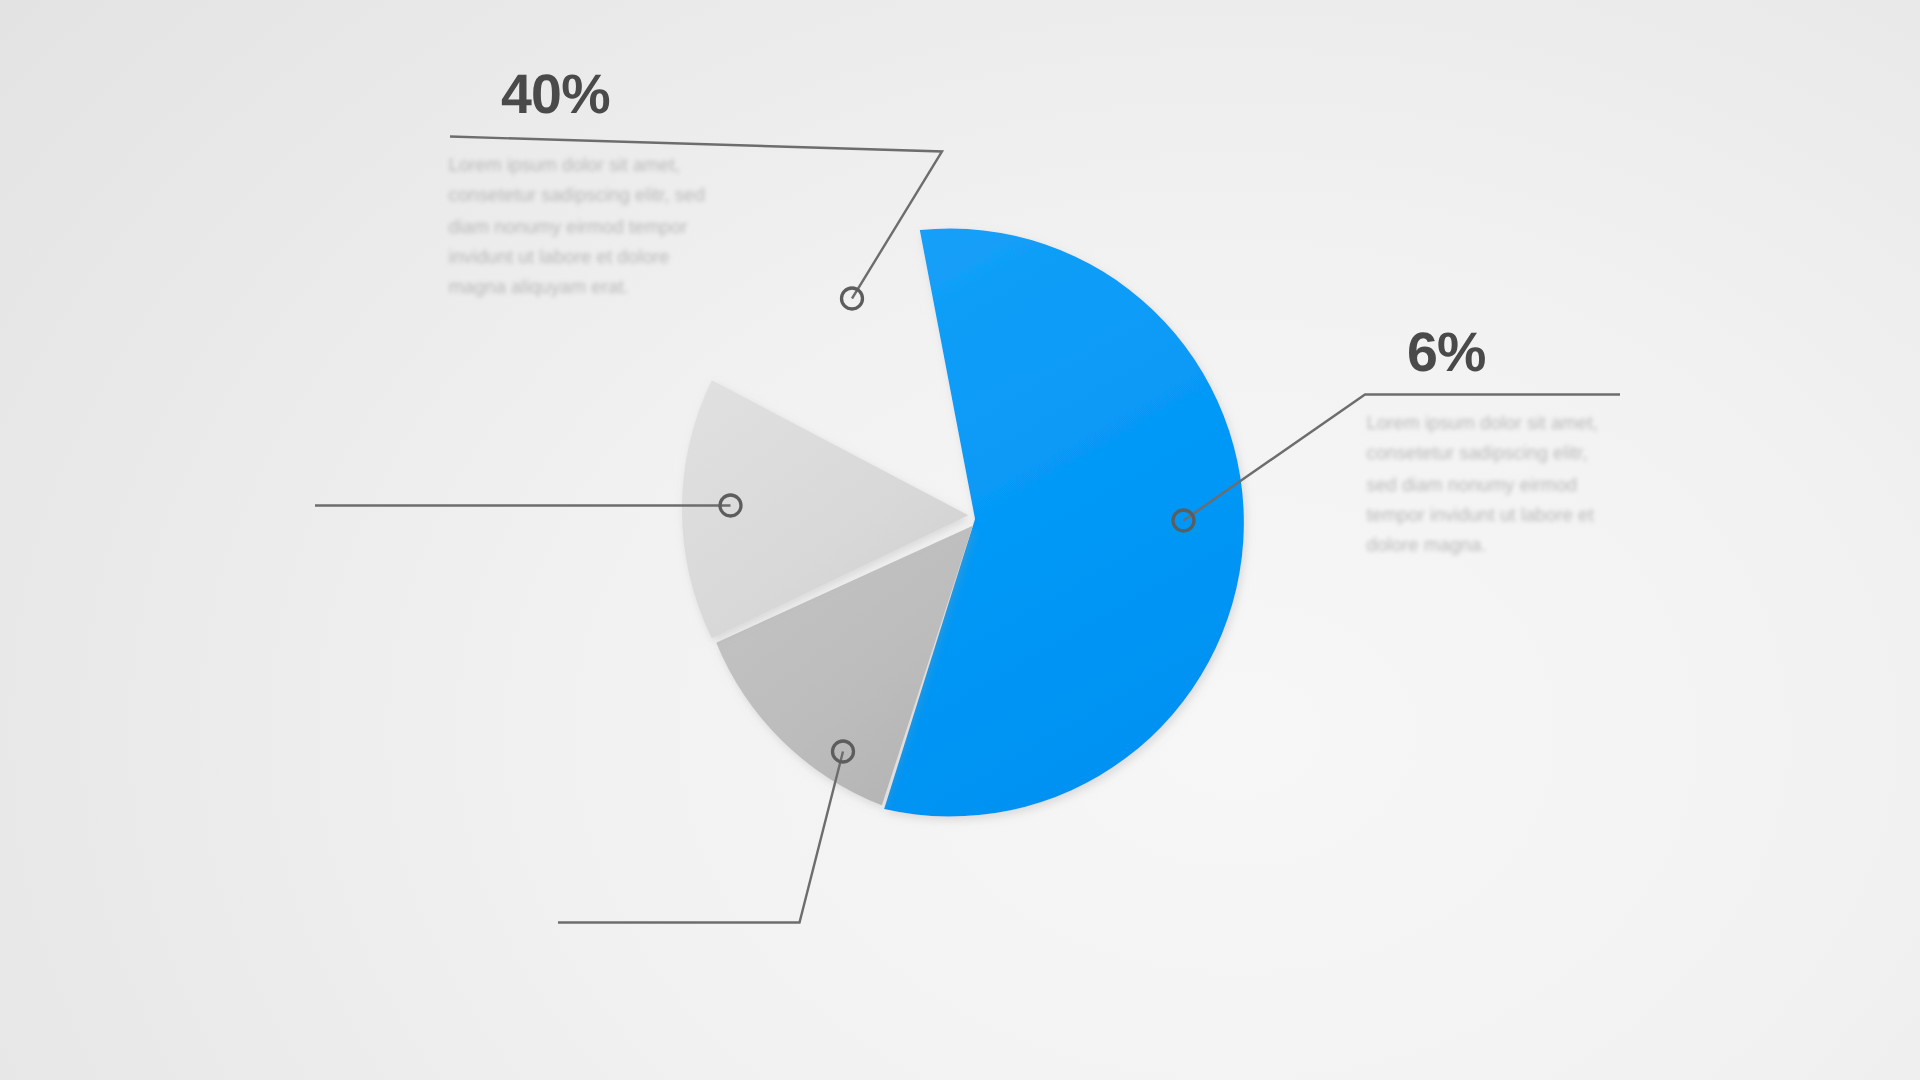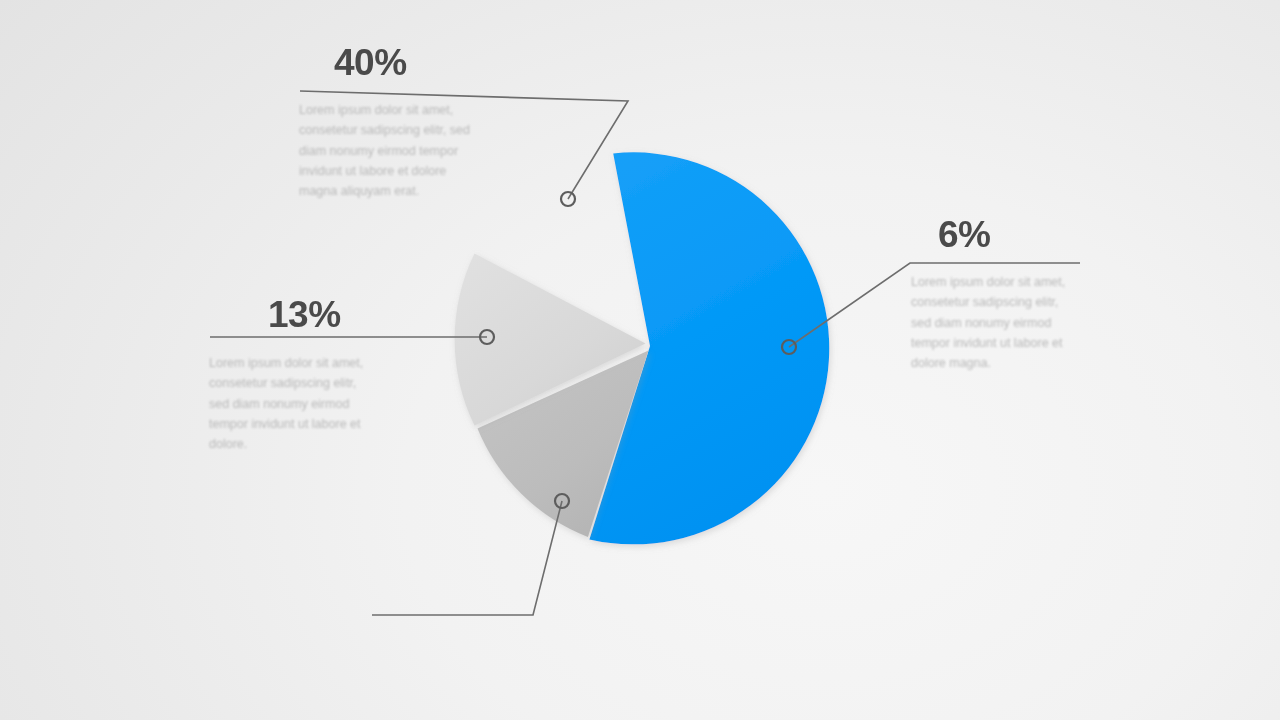--- a/index.html
+++ b/index.html
@@ -122,19 +122,15 @@
   <div class="callout c-40">
     <div class="callout-pct">40%</div>
     <p class="callout-body">Lorem ipsum dolor sit amet, consetetur sadipscing elitr, sed diam nonumy eirmod tempor invidunt ut labore et dolore magna aliquyam erat.</p>
   </div>
 
   <div class="callout c-6">
     <div class="callout-pct">6%</div>
     <p class="callout-body">Lorem ipsum dolor sit amet, consetetur sadipscing elitr, sed diam nonumy eirmod tempor invidunt ut labore et dolore magna.</p>
   </div>
 
-  <div class="callout c-13">
-    <div class="callout-pct">13%</div>
-    <p class="callout-body">Lorem ipsum dolor sit amet, consetetur sadipscing elitr, sed diam nonumy eirmod tempor invidunt ut labore et dolore.</p>
-  </div>
 
 
 </div>
 
 </body></html>

